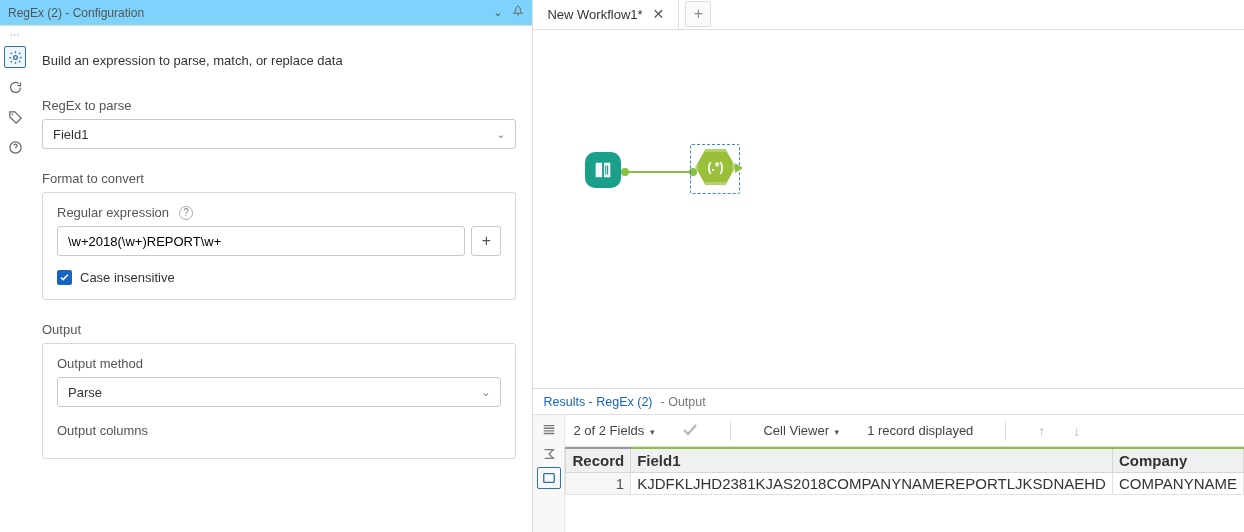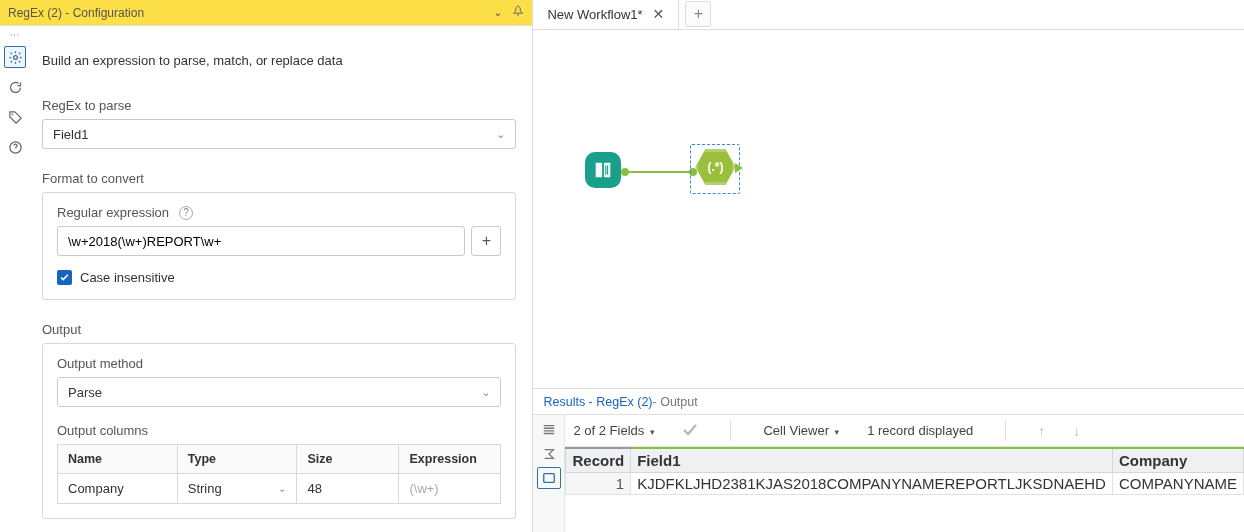--- a/index.html
+++ b/index.html
@@ -1,21 +1,21 @@
 <!DOCTYPE html>
 <html><head>
 <meta charset="utf-8">
 <style>
   * { box-sizing: border-box; margin: 0; padding: 0; font-family: "Segoe UI", Arial, sans-serif; }
   body { background: #fff; color: #333; font-size: 13px; width: 1244px; height: 532px; overflow: hidden; }
   .workspace { display: flex; width: 100%; height: 100%; }
   
   
   .left-panel { width: 622px; border-right: 1px solid #ddd; display: flex; flex-direction: column; }
-  .titlebar { height: 26px; display: flex; align-items: center; justify-content: space-between; padding: 0 8px; border-bottom: 1px solid #ddd; background: #fde047; }
+  .titlebar { height: 26px; display: flex; align-items: center; justify-content: space-between; padding: 0 8px; border-bottom: 1px solid #ddd; background: #7dd3fc; }
   .titlebar-title { font-size: 12px; color: #555; }
   .titlebar-controls { display: flex; gap: 10px; align-items: center; }
   .chevron-down { font-size: 11px; color: #555; }
   .pin-icon svg { width: 12px; height: 12px; }
   
   .left-body { display: flex; flex: 1; overflow: hidden; }
   .sidebar { width: 30px; background: #fff; border-right: 0; padding-top: 6px; display: flex; flex-direction: column; align-items: center; gap: 8px; }
   .sidebar .dots { font-size: 10px; letter-spacing: 1px; color: #999; line-height: 6px; }
   .sidebar-icon { width: 22px; height: 22px; display: flex; align-items: center; justify-content: center; border: 1px solid transparent; border-radius: 2px; color: #666; }
   .sidebar-icon.active { border-color: #2f6fab; color: #2f6fab; background: #eef5fb; }
@@ -63,21 +63,21 @@
   .selection-box { border: 1px dashed #3a86d8; padding: 4px; border-radius: 2px; }
   .book-tool { width: 36px; height: 36px; background: #1aa08a; border-radius: 10px; display:flex; align-items:center; justify-content:center; }
   .regex-tool { width: 40px; height: 40px; position: relative; }
   .hex { width: 40px; height: 36px; background: #9abf3a; position: relative; clip-path: polygon(25% 0%, 75% 0%, 100% 50%, 75% 100%, 25% 100%, 0% 50%); display:flex; align-items:center; justify-content:center; color:#fff; font-size:12px; font-weight:bold; box-shadow: inset 0 0 0 3px #b4d06a; }
   .out-nub { position:absolute; right:-8px; top:14px; width:0; height:0; border-top:5px solid transparent; border-bottom:5px solid transparent; border-left:8px solid #8bbf3f; }
   
   
   .results-panel { height: 144px; border-top: 1px solid #ddd; display:flex; flex-direction:column; background:#fff; }
   .results-title { height: 26px; padding: 0 10px; display:flex; align-items:center; font-size:12.5px; border-bottom: 1px solid #e0e0e0; }
   .results-title .blue { color: #1565c0; }
-  .results-title .gray { color: #777; margin-left: 0; }
+  .results-title .gray { color: #777; margin-left: 8px; }
   
   .results-body { flex:1; display:flex; }
   .results-left-icons { width: 32px; background:#f8f8f8; border-right:1px solid #e5e5e5; padding-top:4px; display:flex; flex-direction:column; align-items:center; gap:2px;}
   .ricon { width:24px; height:22px; display:flex; align-items:center; justify-content:center; color:#777; border:1px solid transparent; border-radius:2px; }
   .ricon.active { border-color:#2f6fab; color:#2f6fab; }
   .ricon svg { width:14px; height:14px; }
   
   .results-main { flex:1; display:flex; flex-direction:column; }
   .results-toolbar { height: 32px; border-bottom: 1px solid #e5e5e5; display:flex; align-items:center; padding: 0 8px; gap: 28px; font-size:13px; color:#444; }
   .results-toolbar .sep { width:1px; height:20px; background:#ddd; margin:0 4px;}
@@ -175,43 +175,20 @@
         <div class="spacer"></div>
         <div class="section-label">Output</div>
         <div class="group-box">
           <div class="sub-label">Output method</div>
           <div class="dropdown">
             <span>Parse</span>
             <span class="arrow">⌄</span>
           </div>
           <div style="height:16px"></div>
           <div class="sub-label">Output columns</div>
-          <table class="tbl">
-            <thead>
-              <tr>
-                <th style="width:27%">Name</th>
-                <th style="width:27%">Type</th>
-                <th style="width:23%">Size</th>
-                <th style="width:23%">Expression</th>
-              </tr>
-            </thead>
-            <tbody>
-              <tr>
-                <td>Company</td>
-                <td>
-                  <div class="cell-dd">
-                    <span>String</span>
-                    <span class="arrow">⌄</span>
-                  </div>
-                </td>
-                <td>48</td>
-                <td class="placeholder-text">(\w+)</td>
-              </tr>
-            </tbody>
-          </table>
         </div>
       </div>
     </div>
   </div>
 
   <div class="right-panel">
     <div class="tabstrip">
       <div class="tab">
         <span>New Workflow1*</span>
         <span class="close-x">✕</span>

